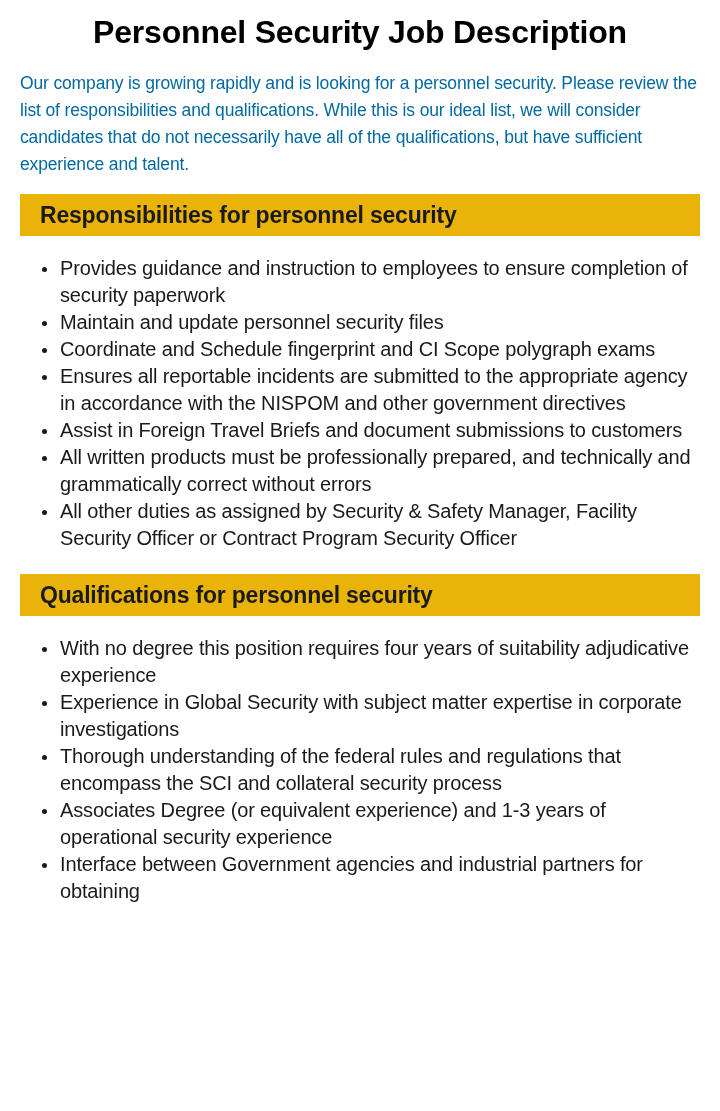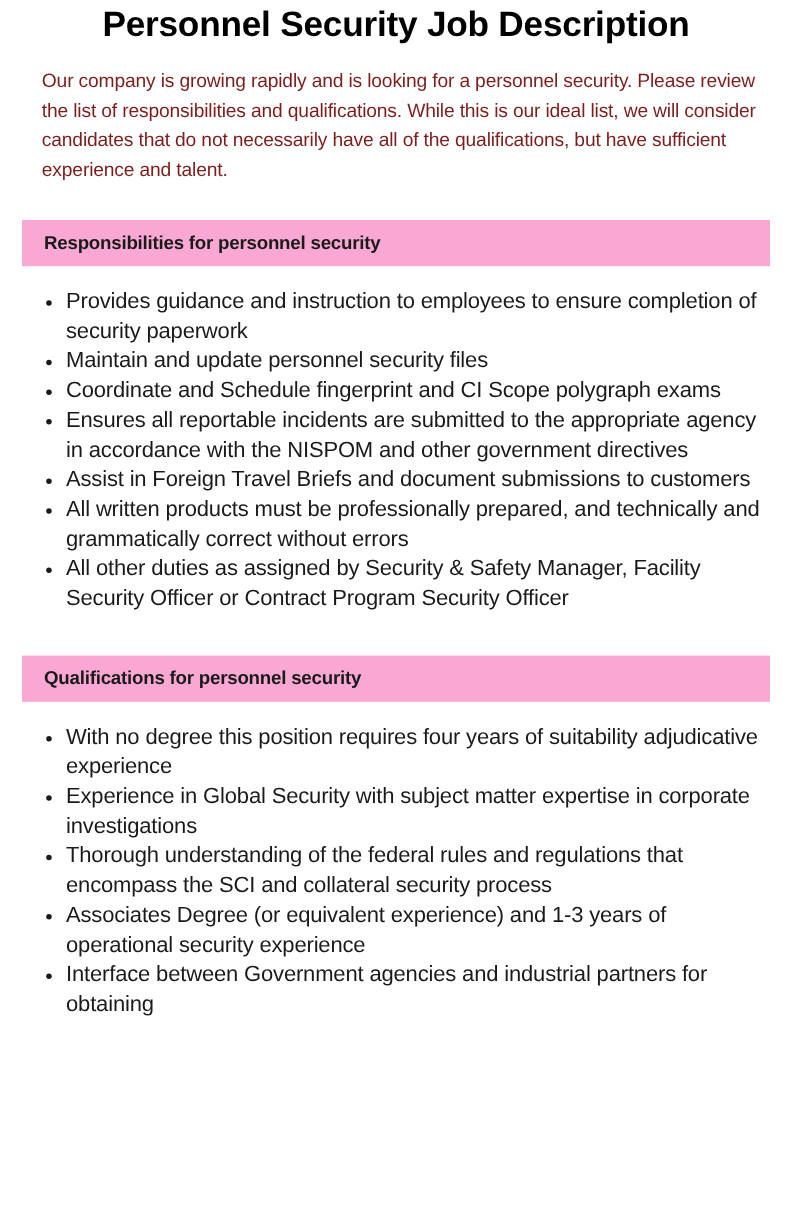--- a/index.html
+++ b/index.html
@@ -12,43 +12,43 @@
       height: 1111px;
       overflow: hidden;
       font-family: "Liberation Sans", "DejaVu Sans", sans-serif;
       color: #1a1a1a;
     }
     .page {
       padding: 0 20px;
     }
     h1.title {
       margin: 0;
-      padding-top: 0;
+      padding-top: 10px;
       height: 44px;
       line-height: 44px;
       text-align: center;
       font-size: 32px;
       font-weight: bold;
       color: #000000;
       letter-spacing: -0.2px;
     }
     .intro {
-      margin: 16px 0 0 18px;
+      margin: 16px 0 0 0;
       font-size: 17.5px;
       line-height: 27px;
-      color: #7f1d1d;
+      color: #0369a1;
       letter-spacing: -0.15px;
     }
     .section-header {
-      margin-top: 32px;
-      background: #f9a8d4;
+      margin-top: 16px;
+      background: #eab308;
       height: 42px;
       line-height: 42px;
       padding-left: 20px;
-      font-size: 17px;
+      font-size: 23px;
       font-weight: bold;
       color: #1a1a1a;
       letter-spacing: -0.2px;
     }
     ul.list {
       list-style: none;
       margin: 19px 0 0 0;
       padding: 0;
     }
     ul.list li {

